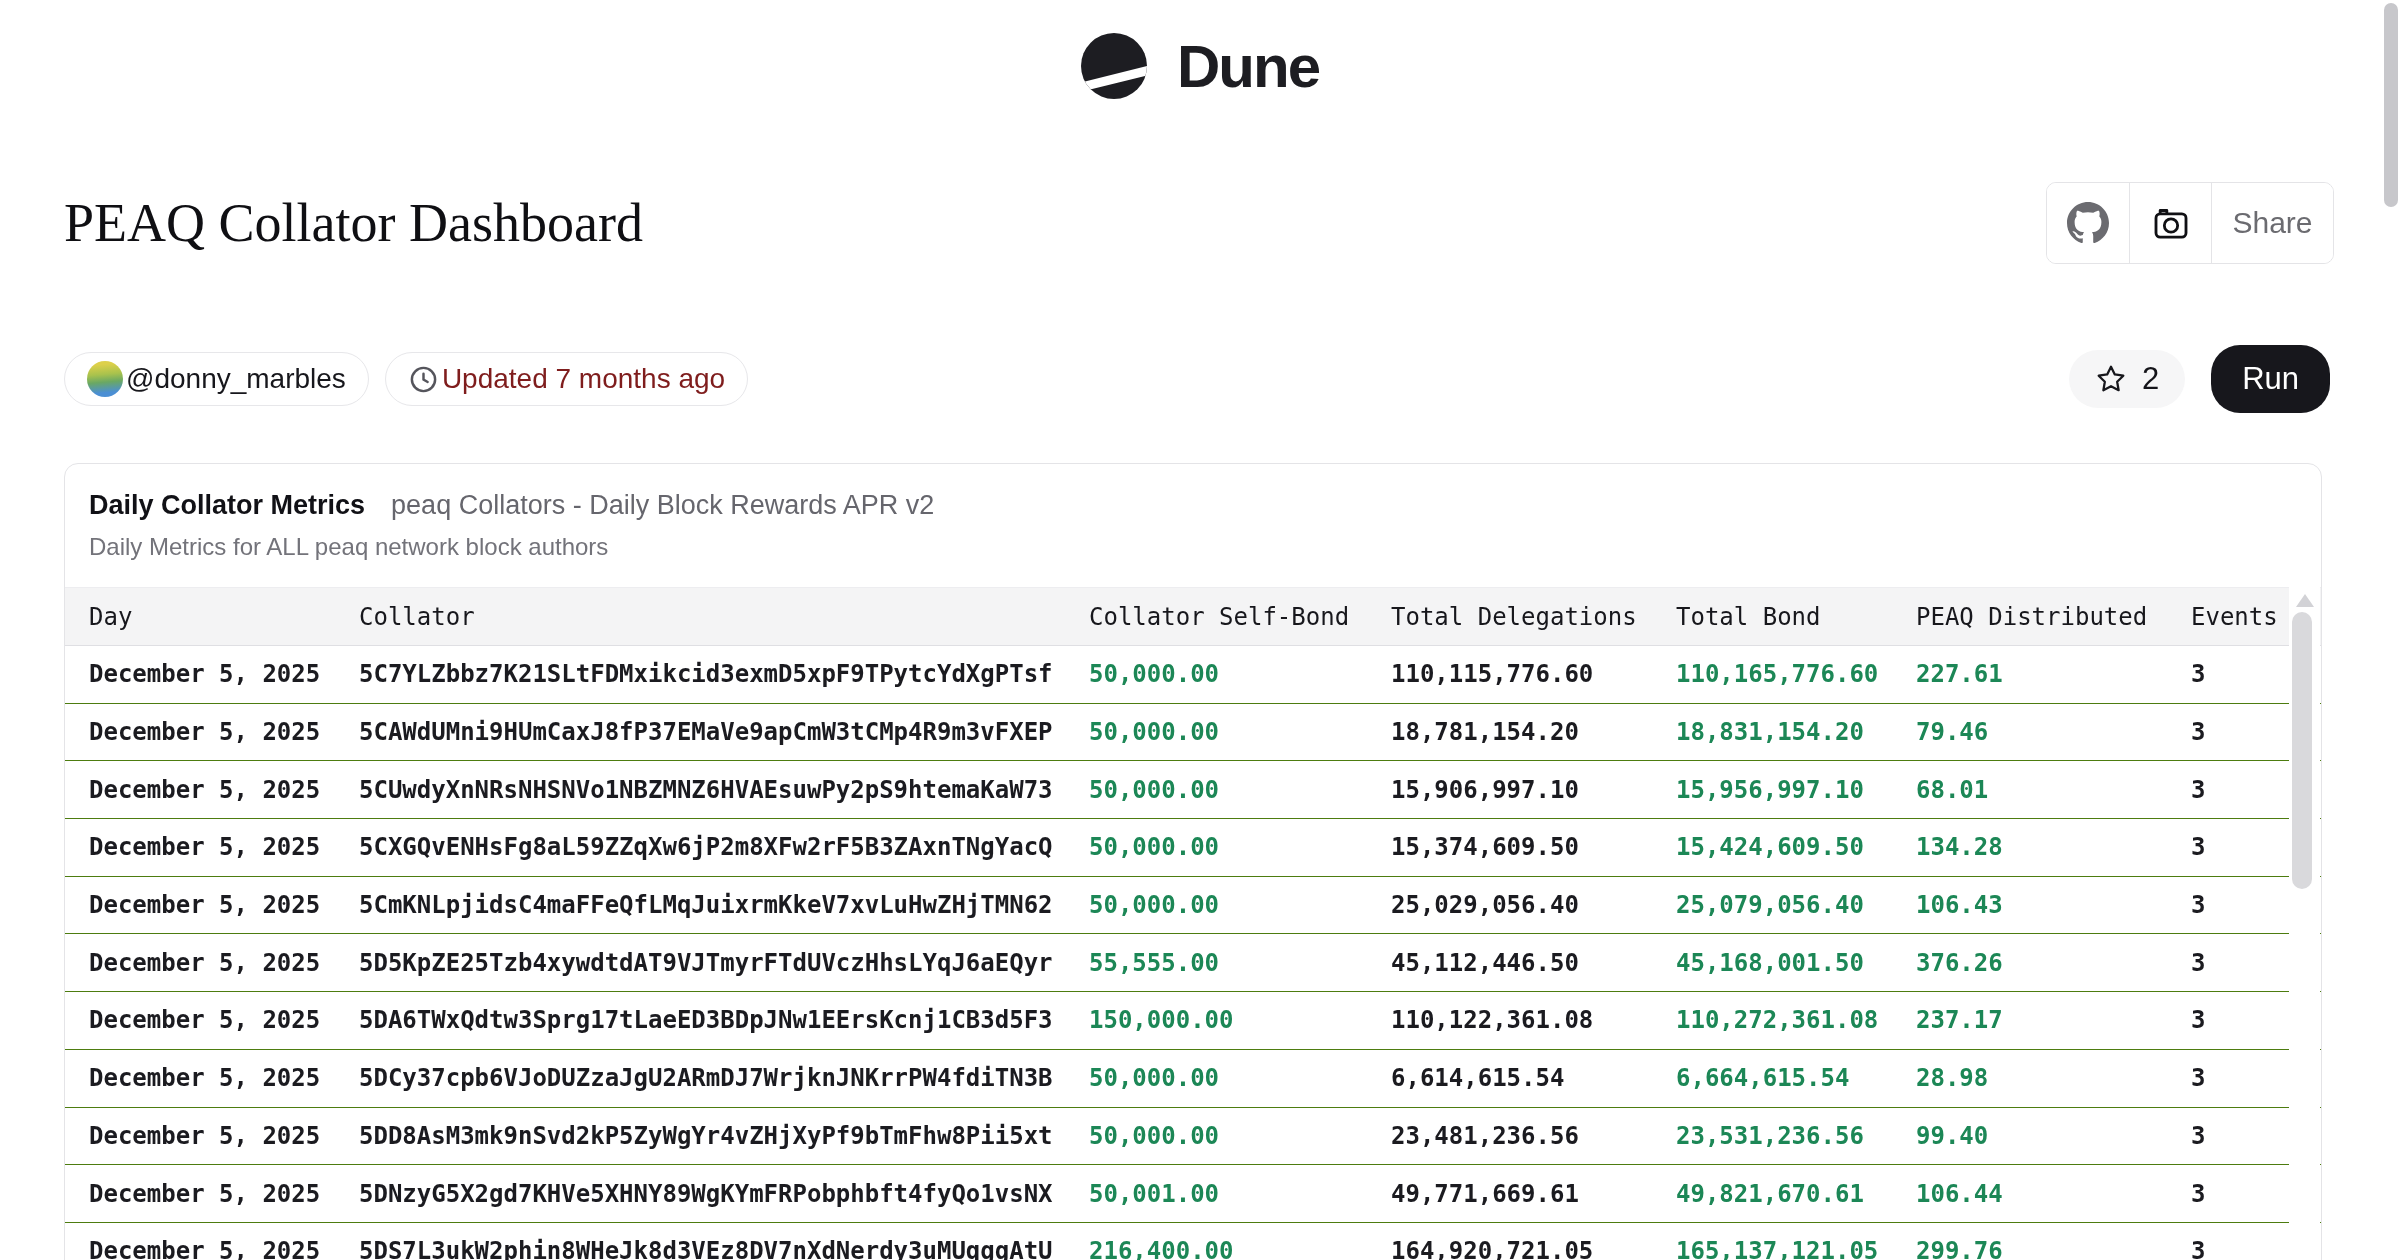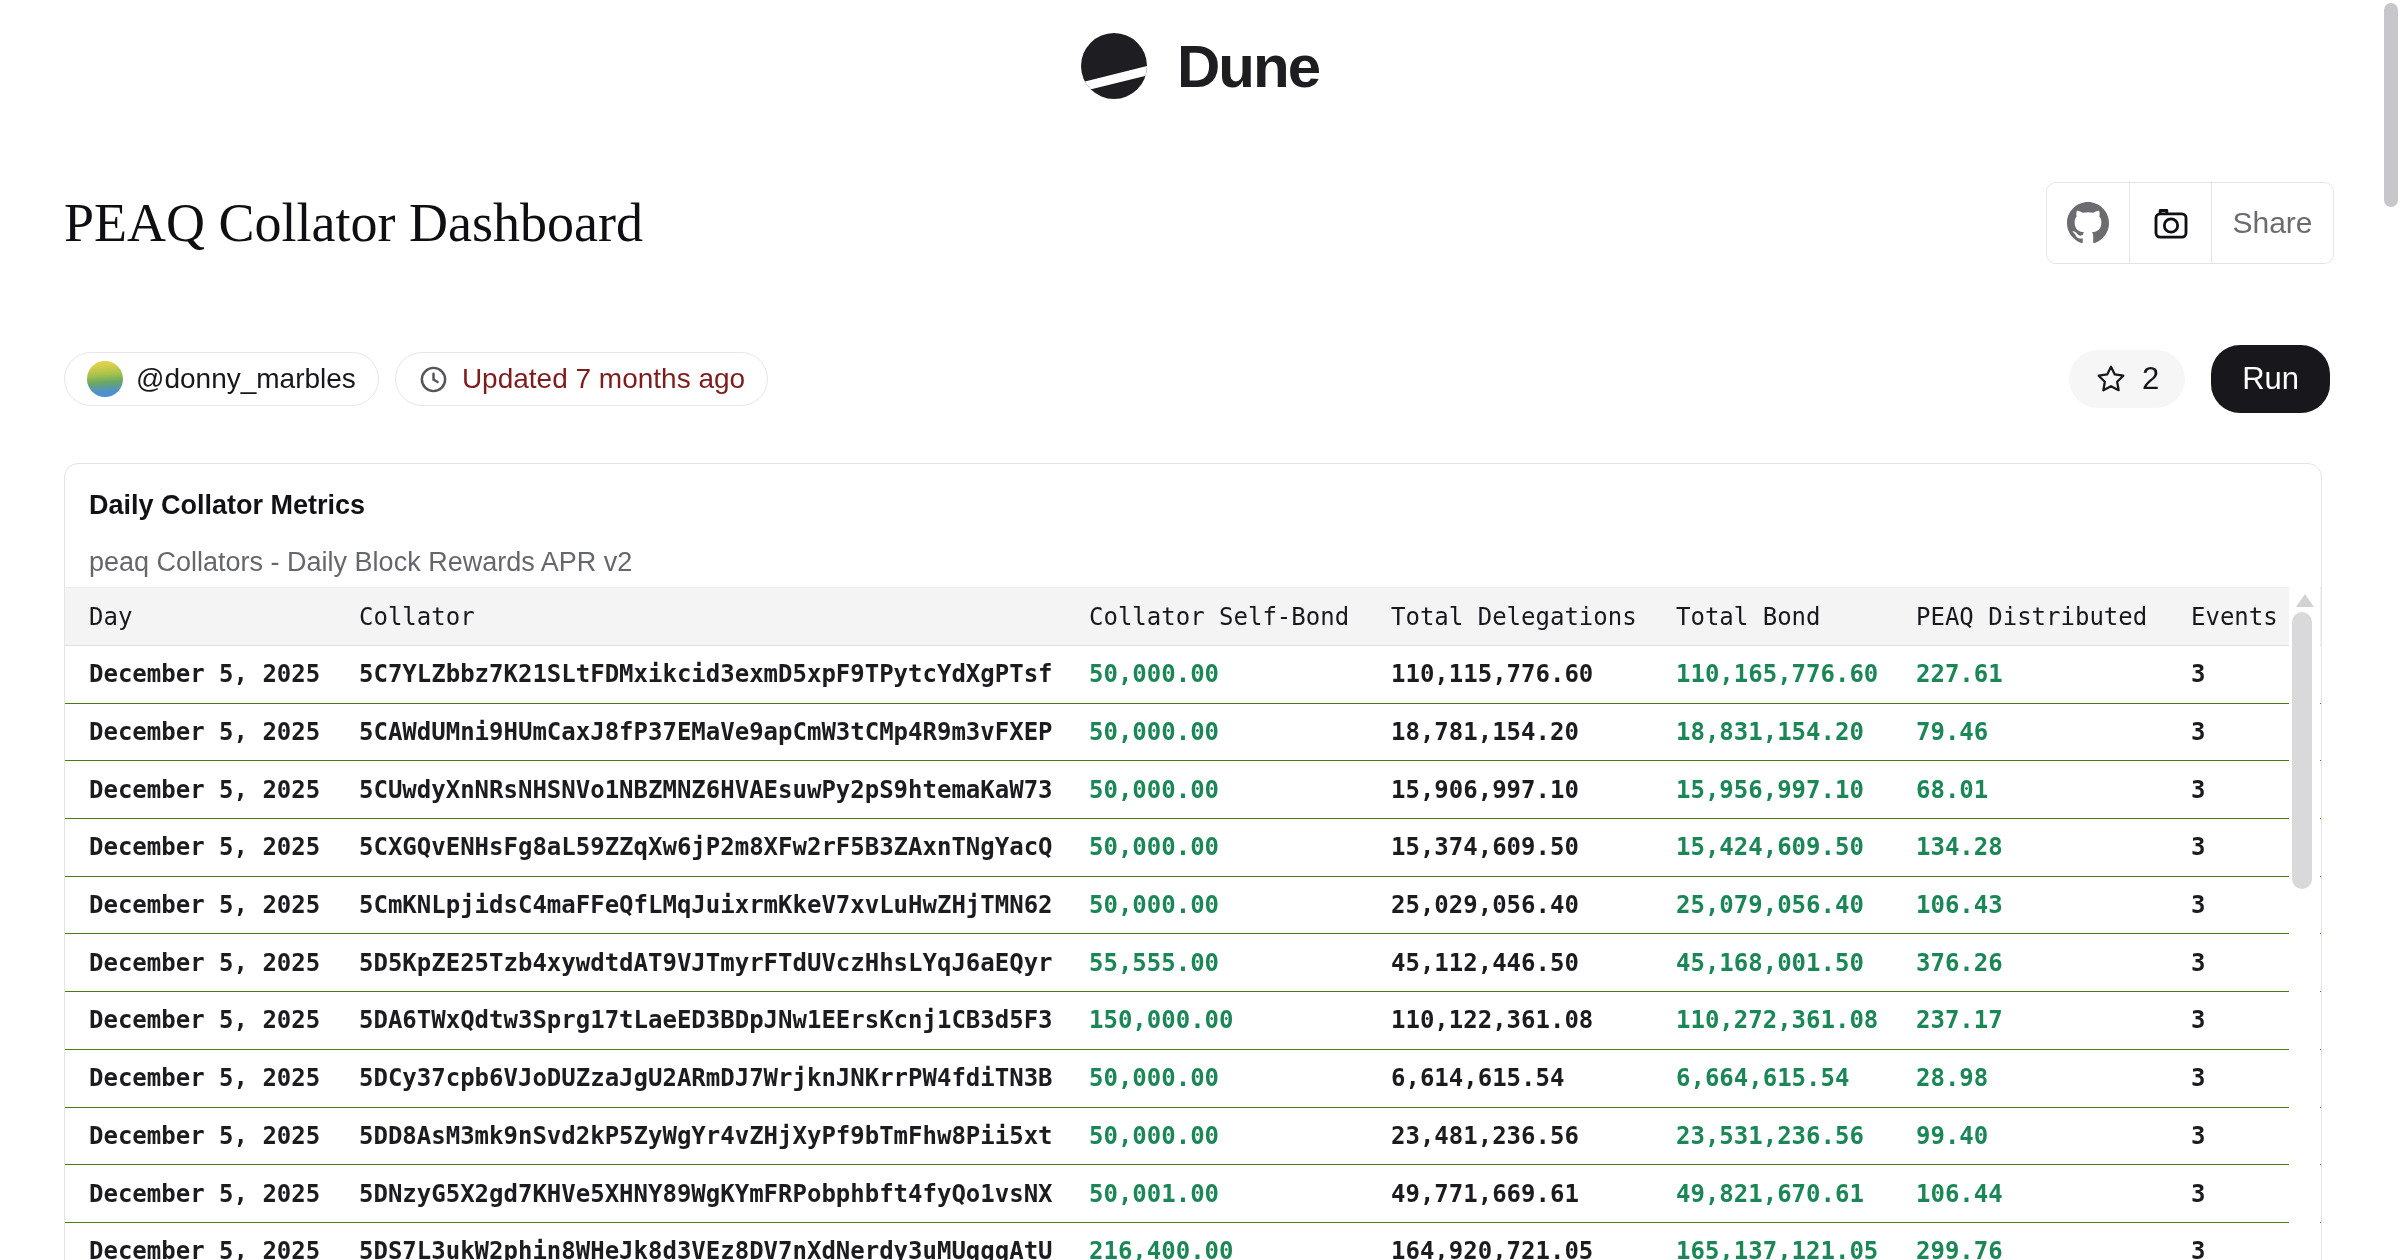--- a/index.html
+++ b/index.html
@@ -24,39 +24,39 @@
     overflow:hidden; height:82px; background:#fff; }
   .btn-seg { display:flex; align-items:center; justify-content:center;
     width:82px; cursor:pointer; background:#fff;text-align:center; }
   .btn-seg + .btn-seg { border-left:1px solid #e4e4e7; }
   .btn-seg.share { width:122px; font-size:30px; color:#6b6b70; }
 
   
   .meta-row { position:absolute; top:345px; left:64px; right:70px;
     display:flex; align-items:center; }
   .pill { height:54px; border:1px solid #e7e7ea; border-radius:27px;
-    display:flex; align-items:center; gap:13px; padding:0 22px; background:#fff; }
+    display:flex; align-items:center; gap:3px; padding:0 22px; background:#fff; }
   .pill + .pill { margin-left:16px; }
   .avatar { width:36px; height:36px; border-radius:50%;
     background:linear-gradient(175deg,#ddd04a 12%,#a8c24d 38%,#6aa863 58%,#4b8fd4 85%); }
   .author-name { font-size:28px; color:#17171c; }
   .updated-text { font-size:28px; color:#7f1d1d; }
   .meta-actions { margin-left:auto; display:flex; align-items:center; gap:26px; }
   .star-pill { height:58px; background:#f6f6f7; border-radius:29px;
     display:flex; align-items:center; gap:15px; padding:0 26px;
     font-size:31px; color:#141419; cursor:pointer; }
   .run-btn { height:68px; background:#17171c; color:#ffffff; border:none;
     border-radius:29px; padding:0 31px; font-size:31px;
     font-family:"Liberation Sans", sans-serif; display:flex; align-items:center; cursor:pointer; }
 
   
   .card { position:absolute; left:64px; top:463px; width:2258px; height:900px;
     border:1px solid #e4e4e7; border-radius:14px; background:#fff; overflow:hidden; }
   .card-head { padding:26px 24px 0 24px; }
-  .card-title-line { display:flex; align-items:baseline; gap:26px;flex-direction:column; }
+  .card-title-line { display:flex; align-items:baseline; gap:26px; }
   .card-title { font-size:27px; font-weight:700; color:#111116; }
   .card-query { font-size:27px; color:#66666d; }
   .card-desc { margin-top:12px; font-size:24px; color:#73737a; }
 
   
   .table { position:absolute; top:123px; left:0; right:0; bottom:0;
     font-family:"DejaVu Sans Mono", monospace; font-size:24px; overflow:hidden; }
   .thead, .trow { display:grid;
     grid-template-columns:270px 730px 302px 285px 240px 275px 1fr;
     align-items:center; padding-left:24px; }

